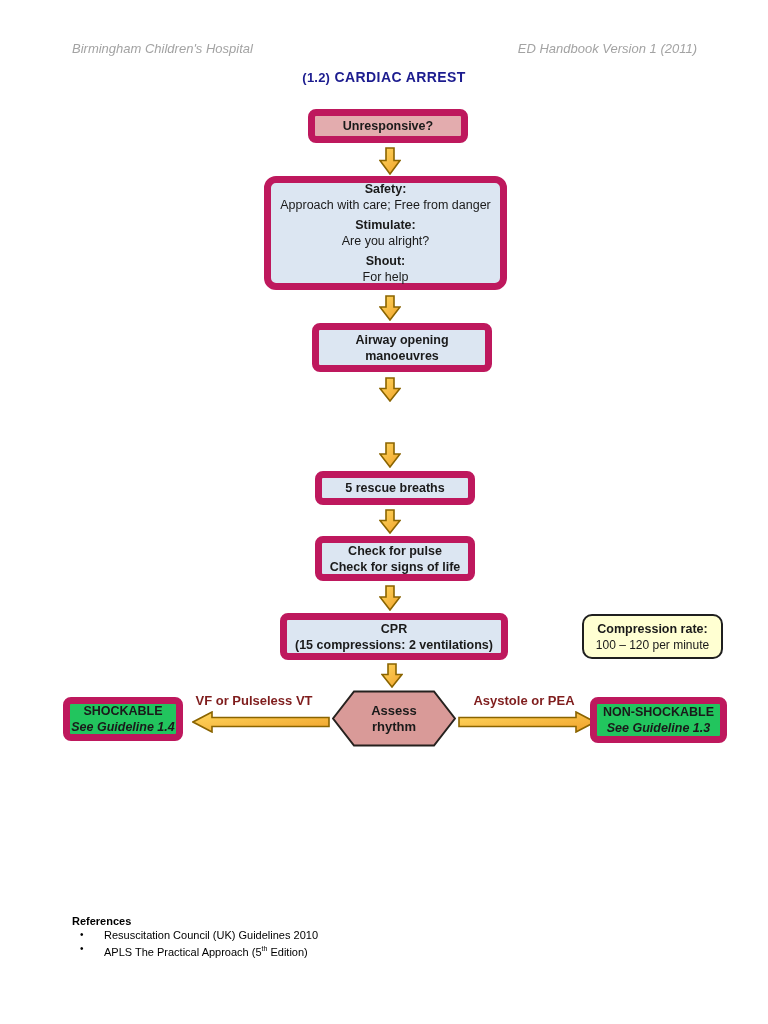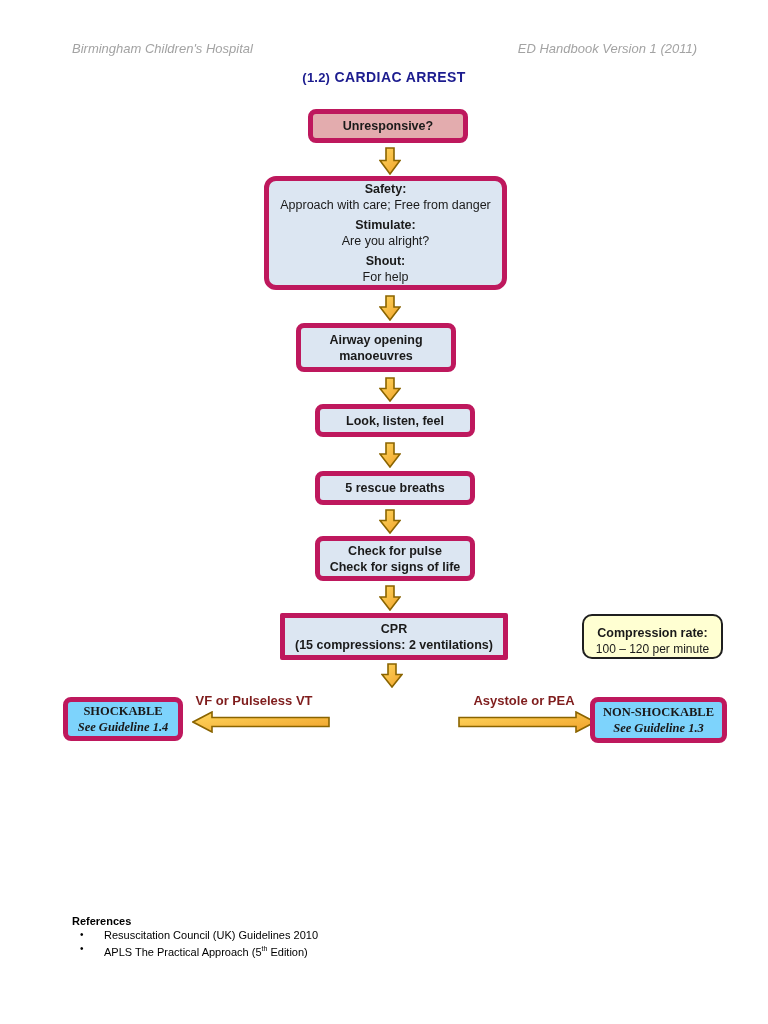--- a/index.html
+++ b/index.html
@@ -35,35 +35,35 @@
     font-weight: bold;
     line-height: 26px;
   }
   .title-num  { font-size: 13px; letter-spacing: 0.2px; }
   .title-text { font-size: 14px; letter-spacing: 0.4px; }
 
   
   .flow-box {
     position: absolute;
     box-sizing: border-box;
-    border: 5px solid #be185d;
+    border: 7px solid #be185d;
     border-radius: 8px;
     background: #dce6f2;
     display: flex;
     flex-direction: column;
     align-items: center;
     justify-content: center;
     text-align: center;
     color: #1a1a1a;
     font-size: 12.5px;
     font-weight: bold;
     line-height: 16px;
   }
   .box-pink   { background: #e3acae; }
-  .box-green  { background: #7dd3fc; font-family: Liberation Serif, serif; }
+  .box-green  { background: #22c55e; }
   .box-yellow { background: #ffffd2; border: 2px solid #1f1f1f; border-radius: 10px; }
   .normal     { font-weight: normal; }
   .grp        { margin-top: 4px; }
   .italic     { font-style: italic; }
 
   .arrow { position: absolute; }
 
   
   .branch-label {
     position: absolute;
@@ -128,32 +128,29 @@
     <div class="grp">Stimulate:</div>
     <div class="normal">Are you alright?</div>
     <div class="grp">Shout:</div>
     <div class="normal">For help</div>
   </div>
 
   <svg class="arrow" style="left:379px; top:295px;" width="22" height="26" viewBox="0 0 22 26">
     <polygon points="7,1 15,1 15,12 21,12 11,25 1,12 7,12" fill="url(#goldGrad)" stroke="#8a6400" stroke-width="1.6"></polygon>
   </svg>
 
-  <div class="flow-box" style="left:296px; top:323px; width:160px; height:49px;">
+  <div class="flow-box" style="left:312px; top:323px; width:180px; height:49px;">
     <div>Airway opening</div>
     <div>manoeuvres</div>
   </div>
 
   <svg class="arrow" style="left:379px; top:377px;" width="22" height="25" viewBox="0 0 22 25">
     <polygon points="7,1 15,1 15,11.5 21,11.5 11,24 1,11.5 7,11.5" fill="url(#goldGrad)" stroke="#8a6400" stroke-width="1.6"></polygon>
   </svg>
 
-  <div class="flow-box" style="left:315px; top:404px; width:160px; height:33px;">
-    <div>Look, listen, feel</div>
-  </div>
 
   <svg class="arrow" style="left:379px; top:442px;" width="22" height="26" viewBox="0 0 22 26">
     <polygon points="7,1 15,1 15,12 21,12 11,25 1,12 7,12" fill="url(#goldGrad)" stroke="#8a6400" stroke-width="1.6"></polygon>
   </svg>
 
   <div class="flow-box" style="left:315px; top:471px; width:160px; height:34px;">
     <div>5 rescue breaths</div>
   </div>
 
   <svg class="arrow" style="left:379px; top:509px;" width="22" height="25" viewBox="0 0 22 25">
@@ -162,34 +159,43 @@
 
   <div class="flow-box" style="left:315px; top:536px; width:160px; height:45px;">
     <div>Check for pulse</div>
     <div>Check for signs of life</div>
   </div>
 
   <svg class="arrow" style="left:379px; top:585px;" width="22" height="26" viewBox="0 0 22 26">
     <polygon points="7,1 15,1 15,12 21,12 11,25 1,12 7,12" fill="url(#goldGrad)" stroke="#8a6400" stroke-width="1.6"></polygon>
   </svg>
 
-  <div class="flow-box" style="left:280px; top:613px; width:228px; height:47px; border-radius:2px;">
+  <div class="flow-box" style="left:280px; top:613px; width:228px; height:47px; border-radius:8px;">
     <div>CPR</div>
     <div>(15 compressions: 2 ventilations)</div>
   </div>
 
-  <div class="flow-box box-yellow" style="left:582px; top:614px; width:141px; height:45px;justify-content:flex-end;">
+  <div class="flow-box box-yellow" style="left:582px; top:614px; width:141px; height:45px;">
     <div>Compression rate:</div>
     <div class="normal" style="font-size:12px;">100 – 120 per minute</div>
   </div>
 
   <svg class="arrow" style="left:381px; top:663px;" width="22" height="25" viewBox="0 0 22 25">
     <polygon points="7,1 15,1 15,11.5 21,11.5 11,24 1,11.5 7,11.5" fill="url(#goldGrad)" stroke="#8a6400" stroke-width="1.6"></polygon>
   </svg>
 
+  <div class="hex-wrap">
+    <svg width="124" height="57" viewBox="0 0 124 57">
+      <polygon points="1,28.5 22,1.5 102,1.5 123,28.5 102,55.5 22,55.5" fill="#d99a98" stroke="#26211e" stroke-width="2"></polygon>
+    </svg>
+    <div class="hex-text">
+      <div>Assess</div>
+      <div>rhythm</div>
+    </div>
+  </div>
 
   <div class="branch-label" style="left:186px; top:693px; width:136px;">VF or Pulseless VT</div>
   <div class="branch-label" style="left:462px; top:693px; width:124px;">Asystole or PEA</div>
 
   <svg class="arrow" style="left:192px; top:711px;" width="138" height="22" viewBox="0 0 138 22">
     <polygon points="137,6.5 20,6.5 20,1 1,11 20,21 20,15.5 137,15.5" fill="url(#goldGrad)" stroke="#8a6400" stroke-width="1.6"></polygon>
   </svg>
 
   <svg class="arrow" style="left:458px; top:711px;" width="138" height="22" viewBox="0 0 138 22">
     <polygon points="1,6.5 118,6.5 118,1 137,11 118,21 118,15.5 1,15.5" fill="url(#goldGrad)" stroke="#8a6400" stroke-width="1.6"></polygon>

